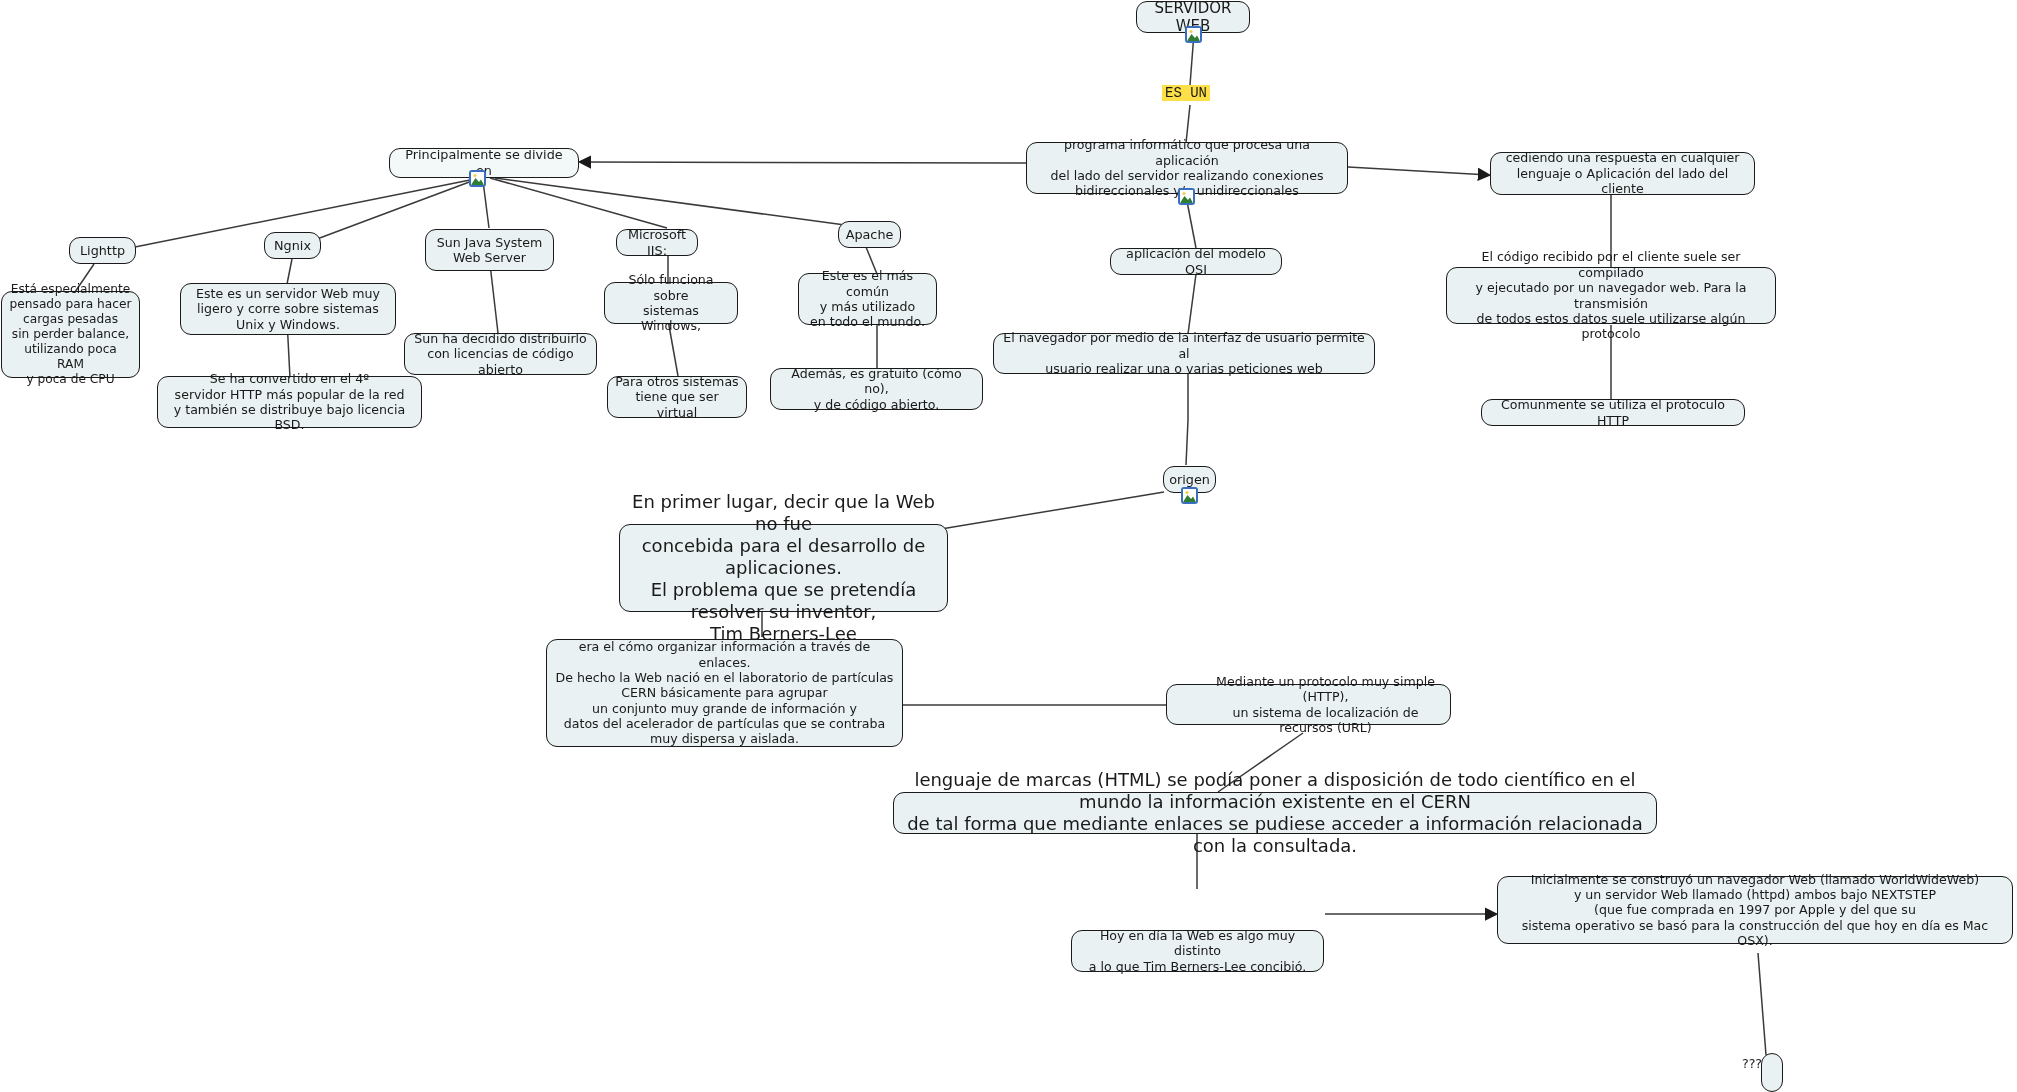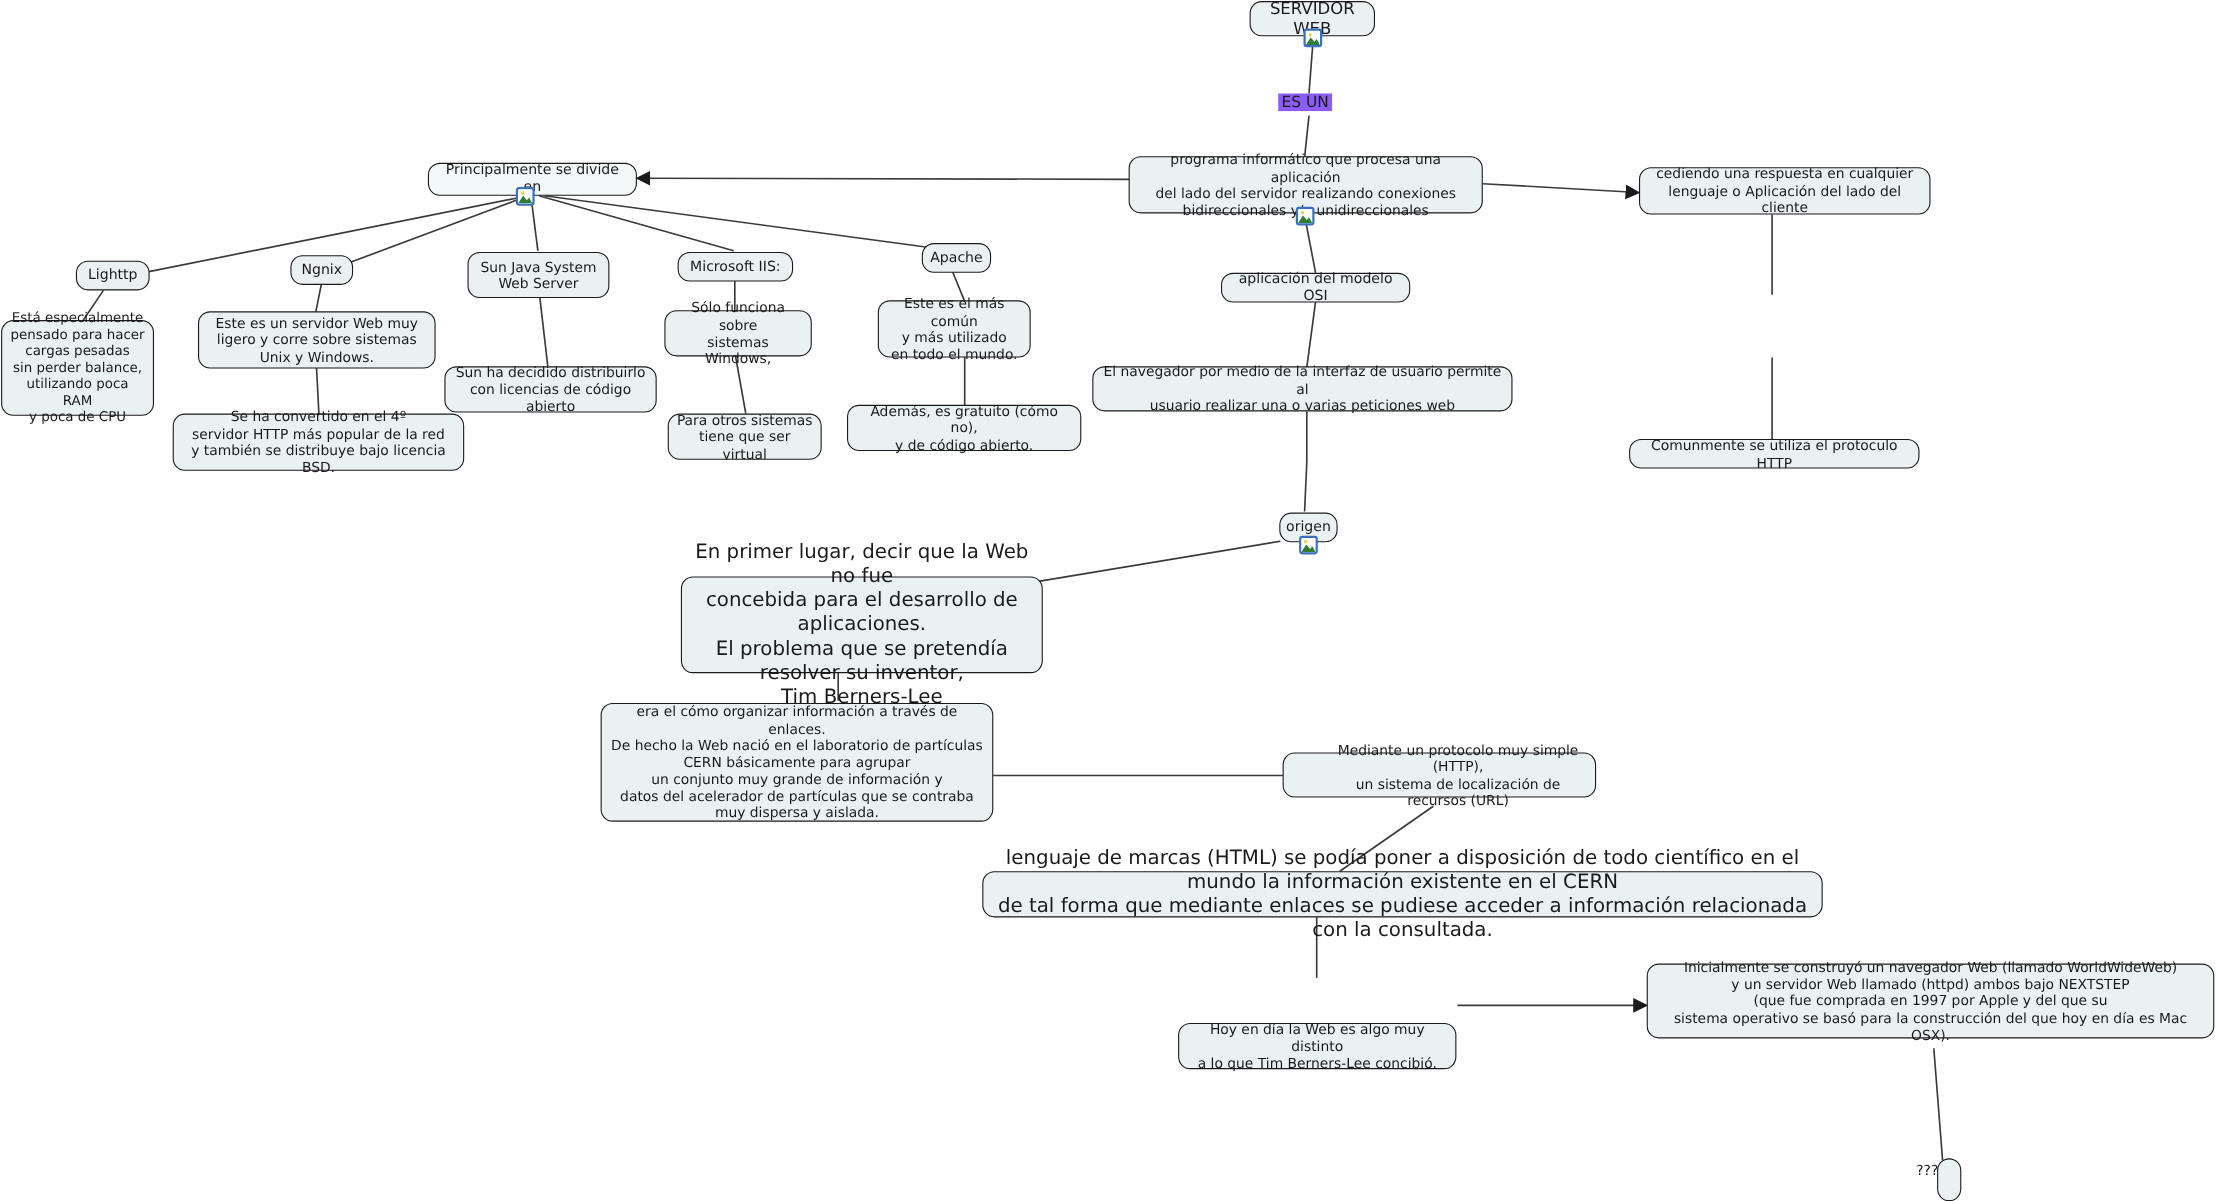--- a/index.html
+++ b/index.html
@@ -48,25 +48,26 @@
     border: 2px solid #3a6fbf;
     border-radius: 3px;
     background: #fdfdfd;
     box-sizing: border-box;
     z-index: 5;
     overflow: hidden;
   }
   .nd-icon svg { display:block; }
   .edge-label {
     position: absolute;
-    background: #8b5cf6;
+    background: #fde047;
     color: #1a1a1a;
     z-index: 3;
     padding: 0 3px;
     white-space: nowrap;
+    font-family: Liberation Mono, monospace;
   }
   .qmark {
     position: absolute;
     color: #1a1a1a;
     z-index: 3;
     white-space: nowrap;
   }
 </style>
 </head>
 <body>
@@ -160,20 +161,23 @@
     <svg width="13" height="13" viewBox="0 0 13 13">
       <rect x="0" y="0" width="13" height="13" fill="#ffffff"></rect>
       <circle cx="4" cy="3.5" r="1.6" fill="#f2d04a"></circle>
       <path d="M 0 13 L 4.5 6 L 8 10 L 10 7.5 L 13 13 Z" fill="#2e7d32"></path>
     </svg>
   </div>
 
   <div class="node" style="left:1490px; top:152px; width:265px; height:43px; font-size:12.6px;">cediendo una respuesta en cualquier
 lenguaje o Aplicación del lado del cliente</div>
 
+  <div class="node" style="left:1446px; top:267px; width:330px; height:57px; font-size:12.6px;">El código recibido por el cliente suele ser compilado
+y ejecutado por un navegador web. Para la transmisión
+de todos estos datos suele utilizarse algún protocolo</div>
 
   <div class="node" style="left:1481px; top:399px; width:264px; height:27px; font-size:12.6px;">Comunmente se utiliza el protoculo HTTP</div>
 
   <div class="node" style="left:1110px; top:248px; width:172px; height:27px; font-size:12.8px;">aplicación del modelo OSI</div>
 
   <div class="node" style="left:993px; top:333px; width:382px; height:41px; font-size:12.6px;">El navegador por medio de la interfaz de usuario permite al
 usuario realizar una o varias peticiones web</div>
 
   <div class="node" style="left:1163px; top:466px; width:53px; height:27px; font-size:12.8px;">origen</div>
   <div class="nd-icon" style="left:1181px; top:487px;">
@@ -198,21 +202,21 @@
 Unix y Windows.</div>
   <div class="node" style="left:157px; top:376px; width:265px; height:52px; font-size:12.6px;">Se ha convertido en el 4º
 servidor HTTP más popular de la red
 y también se distribuye bajo licencia BSD.</div>
 
   <div class="node" style="left:425px; top:229px; width:129px; height:42px; font-size:12.6px;">Sun Java System
 Web Server</div>
   <div class="node" style="left:404px; top:333px; width:193px; height:42px; font-size:12.6px;">Sun ha decidido distribuirlo
 con licencias de código abierto</div>
 
-  <div class="node" style="left:616px; top:229px; width:105px; height:27px; font-size:12.8px;">Microsoft IIS:</div>
+  <div class="node" style="left:616px; top:229px; width:82px; height:27px; font-size:12.8px;">Microsoft IIS:</div>
   <div class="node" style="left:604px; top:282px; width:134px; height:42px; font-size:12.6px;">Sólo funciona sobre
 sistemas Windows,</div>
   <div class="node" style="left:607px; top:376px; width:140px; height:42px; font-size:12.6px;">Para otros sistemas
 tiene que ser virtual</div>
 
   <div class="node" style="left:838px; top:221px; width:63px; height:27px; font-size:12.8px;">Apache</div>
   <div class="node" style="left:798px; top:273px; width:139px; height:52px; font-size:12.6px;">Este es el más común
 y más utilizado
 en todo el mundo.</div>
   <div class="node" style="left:770px; top:368px; width:213px; height:42px; font-size:12.6px;">Además, es gratuito (cómo no),

